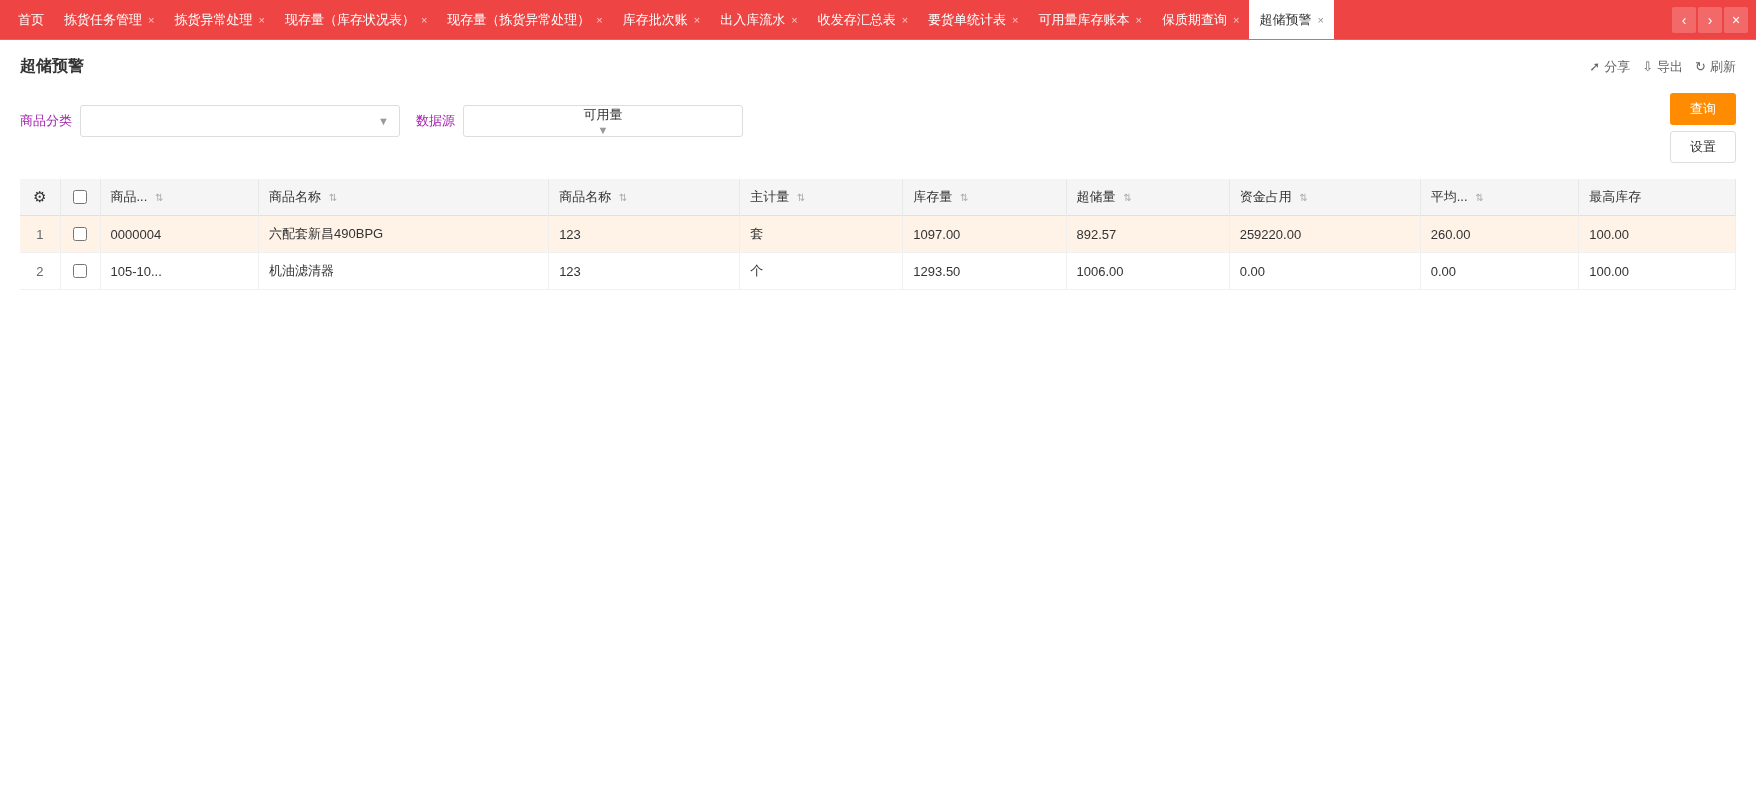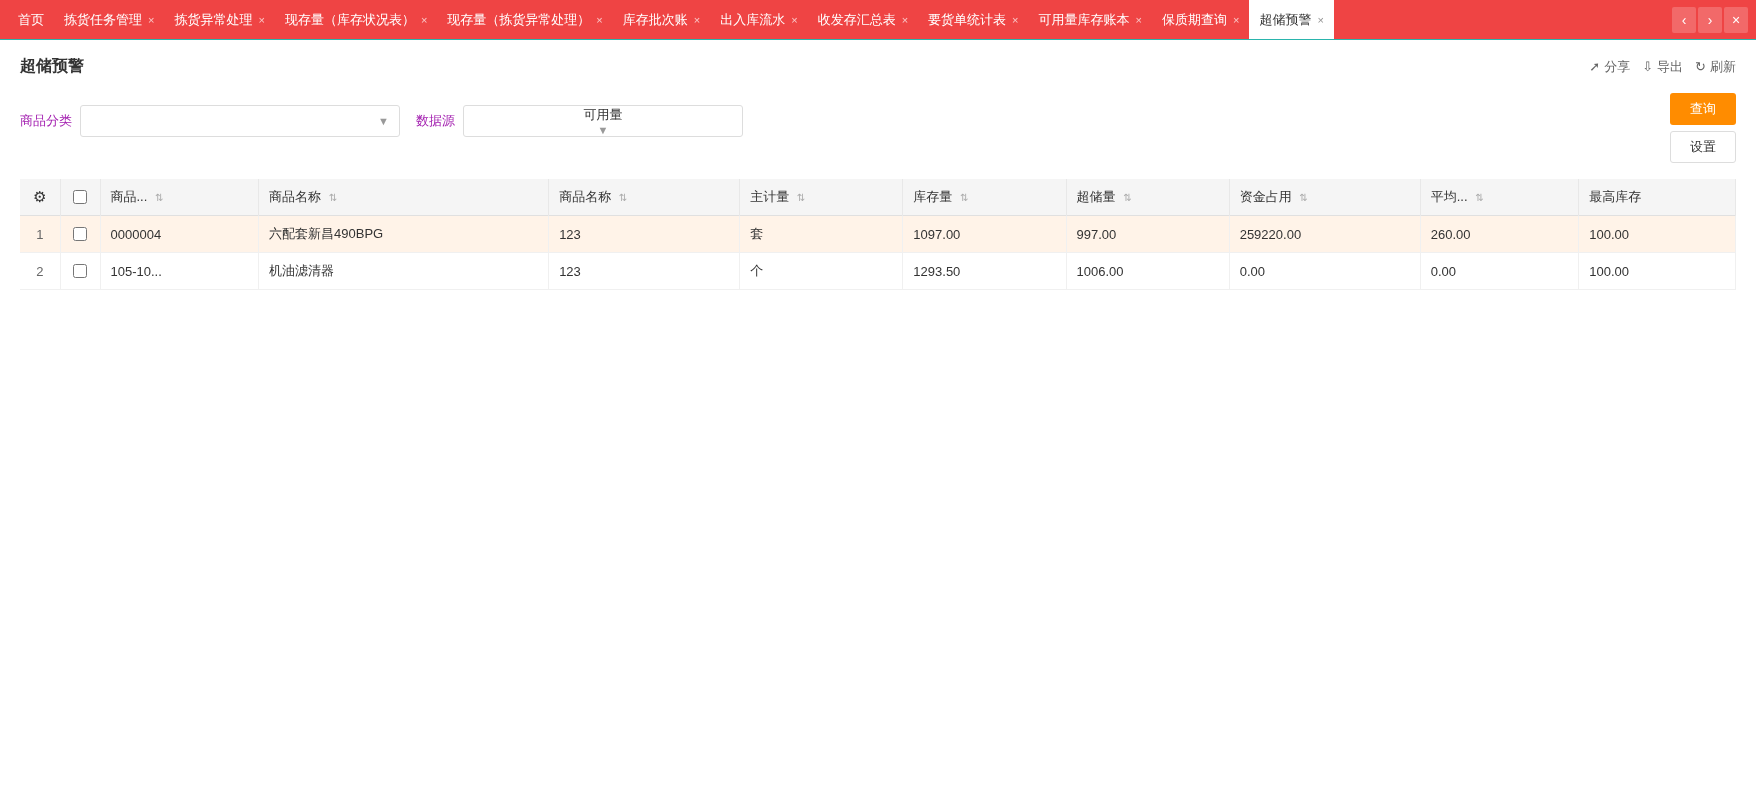--- a/index.html
+++ b/index.html
@@ -387,21 +387,21 @@
       <td>
         <div class="checkbox-cell">
           <input type="checkbox" style="">
         </div>
       </td>
       <td>0000004</td>
       <td>六配套新昌490BPG</td>
       <td>123</td>
       <td>套</td>
       <td>1097.00</td>
-      <td>997.00</td>
+      <td>892.57</td>
       <td>259220.00</td>
       <td>260.00</td>
       <td>100.00</td>
     </tr>
         <tr>
       <td class="row-num">2</td>
       <td>
         <div class="checkbox-cell">
           <input type="checkbox" style="">
         </div>

